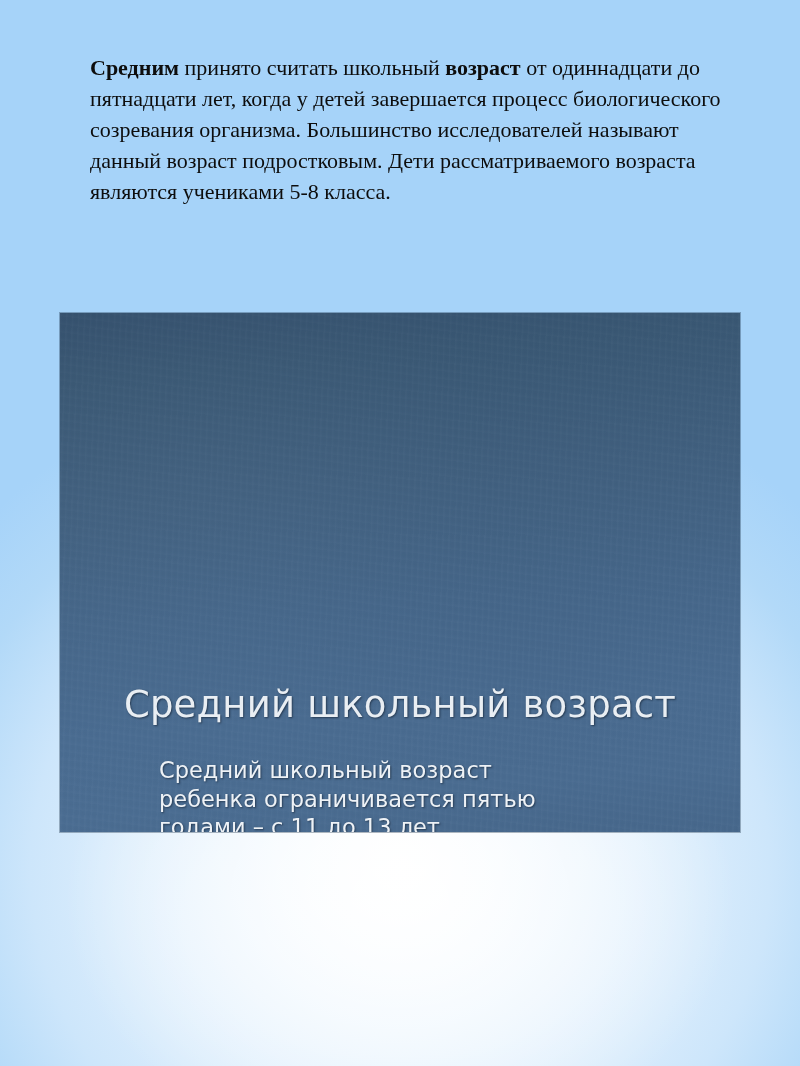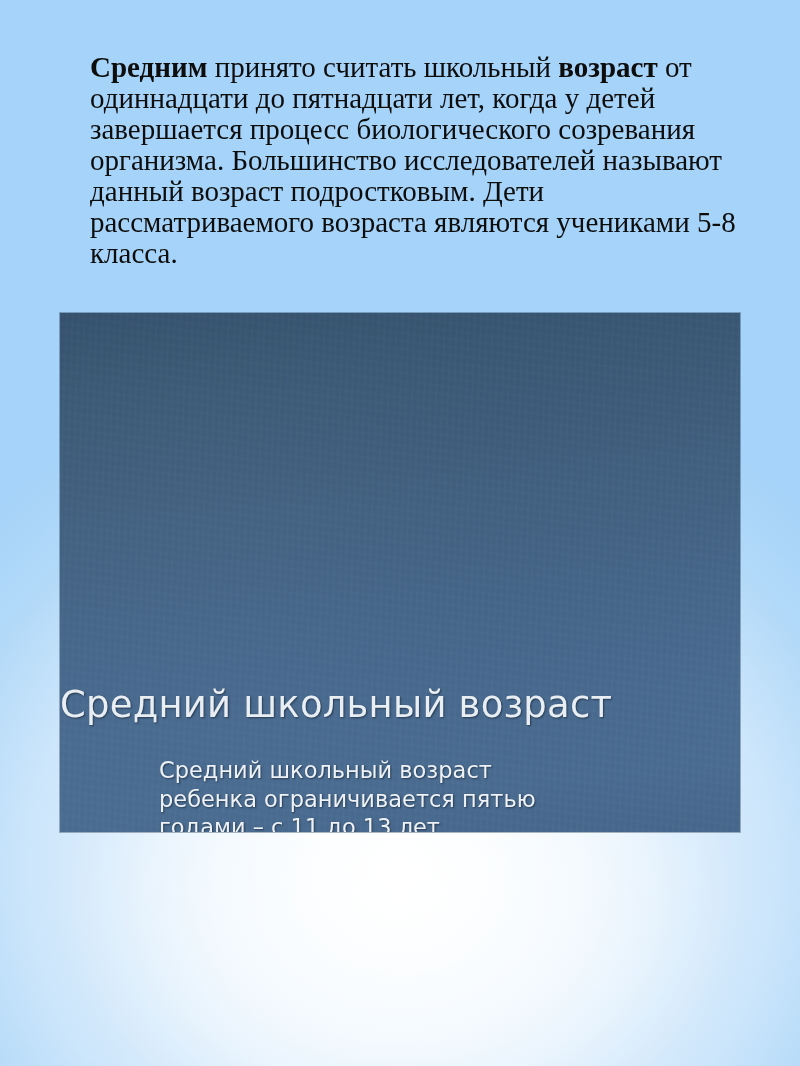--- a/index.html
+++ b/index.html
@@ -31,21 +31,21 @@
     background: radial-gradient(ellipse 430px 330px at 400px 900px,
         rgba(255,255,255,0.85) 0%, rgba(255,255,255,0.45) 45%, rgba(255,255,255,0) 78%);
   }
 
   
   .intro {
     position: absolute;
     left: 90px;
     top: 52px;
     width: 660px;
-    font-size: 29px;
+    font-size: 22px;
     line-height: 31px;
     color: #0d0d0d;
     text-align: left;
     font-family: "Liberation Serif", serif;
     z-index: 3;
   }
   .intro b { font-weight: bold; }
 
   
   .slide {
@@ -91,20 +91,21 @@
         rgba(0,0,0,0.00) 3px, rgba(0,0,0,0.05) 5px, rgba(0,0,0,0.00) 8px),
       radial-gradient(circle at 20% 30%, rgba(255,255,255,0.12), transparent 45%),
       radial-gradient(circle at 72% 68%, rgba(0,0,0,0.12), transparent 50%);
   }
 
   .slide-title {
     position: absolute;
     left: 0;
     right: 0;
     top: 370px;
+    text-align: center;
     font-family: "DejaVu Sans", sans-serif;
     font-size: 37px;
     line-height: 44px;
     color: #e9eef3;
     letter-spacing: 0.2px;
     text-shadow: 1px 1px 2px rgba(10,20,35,0.55);
     z-index: 5;
   }
 
   .slide-body {

